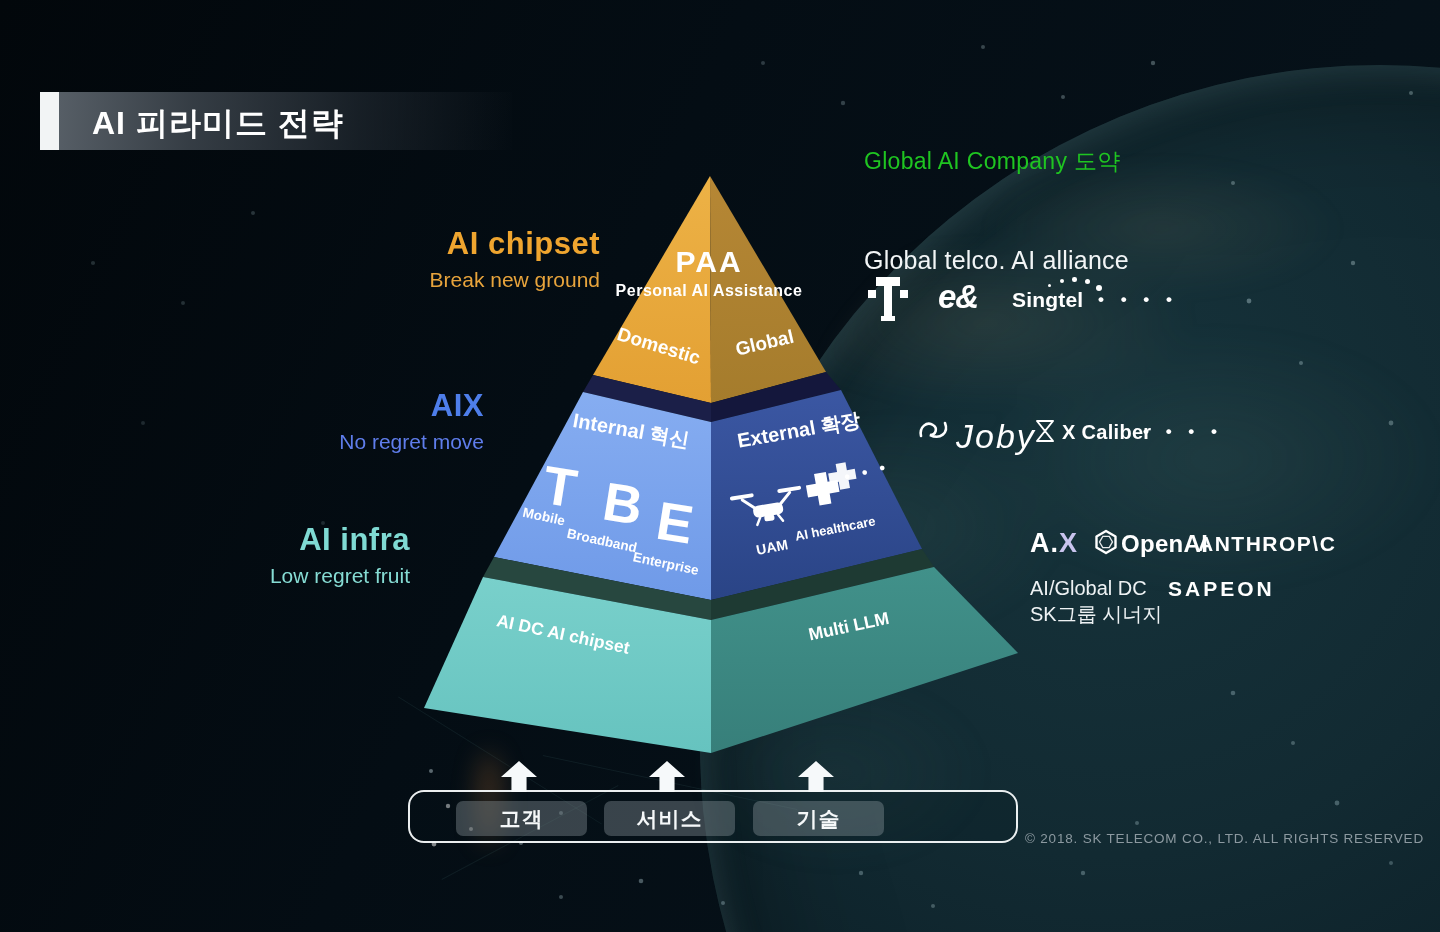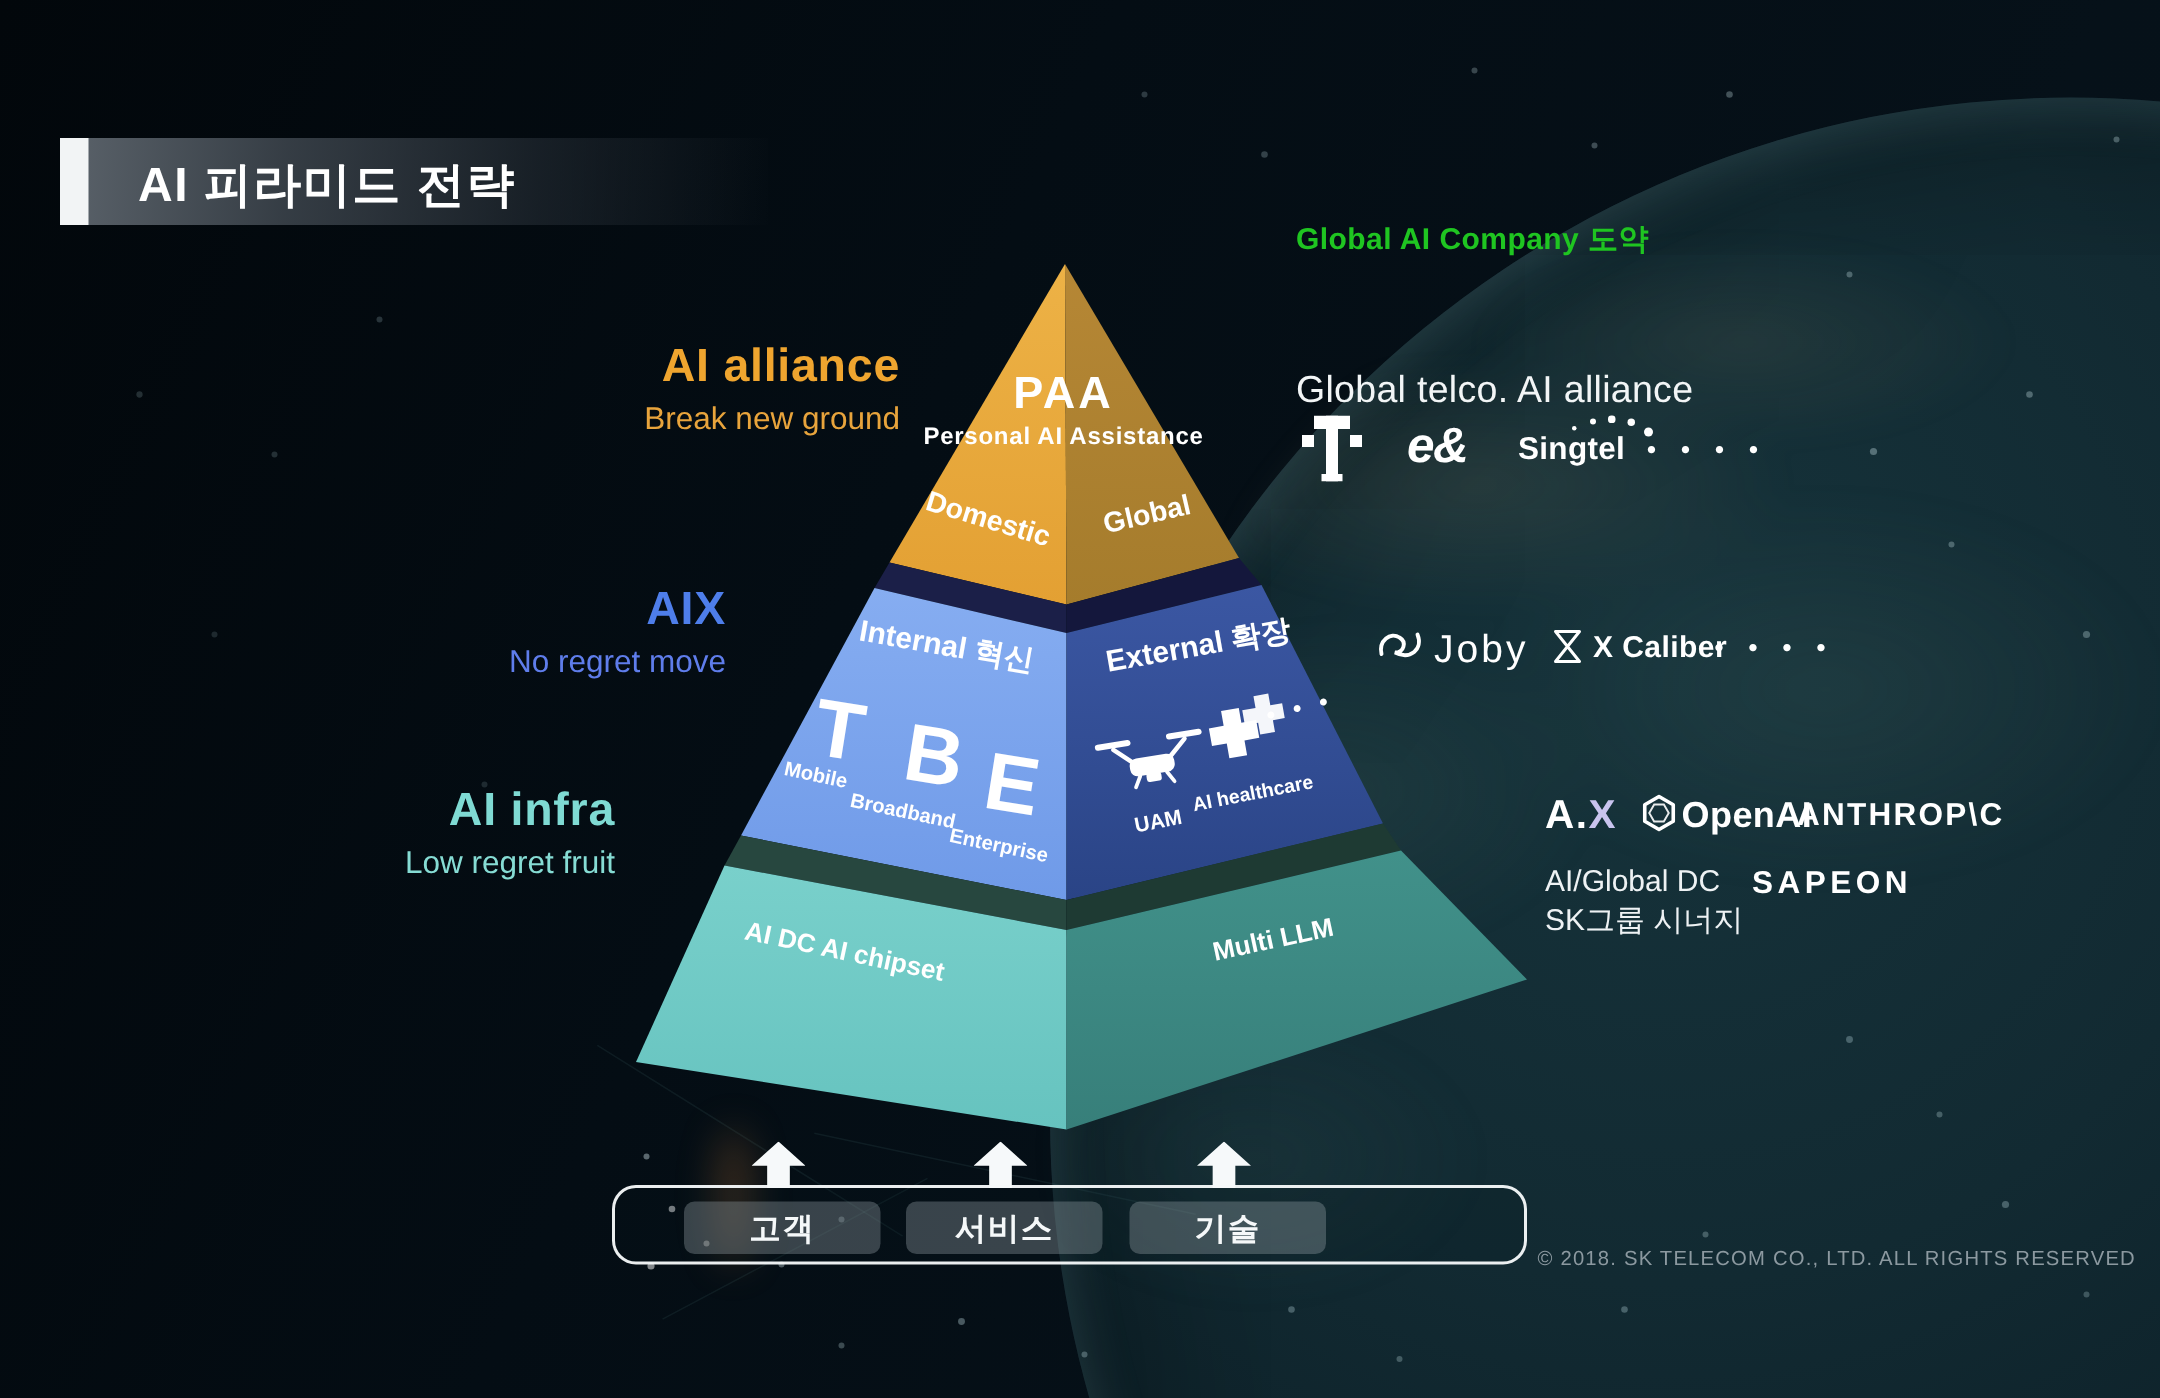--- a/index.html
+++ b/index.html
@@ -61,32 +61,32 @@
   .lvl-service .s{color:#e8a43c;}
   .lvl-aix{left:234px;top:388px;width:250px;color:#4e7eea;}
   .lvl-aix .s{color:#5f7deb;}
   .lvl-infra{left:160px;top:522px;width:250px;color:#7fdad3;}
   .lvl-infra .s{color:#86dcd4;}
   
   svg.pyr{position:absolute;left:0;top:0;}
   svg.pyr text{font-family:"Liberation Sans","DejaVu Sans",sans-serif;fill:#fff;}
   
   .rp{position:absolute;}
-  .headline{left:864px;top:146px;font-size:20px;font-weight:700;letter-spacing:.3px;color:#1fc521;}
+  .headline{left:864px;top:146px;font-size:23px;font-weight:400;letter-spacing:.3px;color:#1fc521;}
   .banner{left:862px;top:172px;width:346px;height:78px;
     clip-path:polygon(0 17px,286px 17px,286px 0,346px 39px,286px 78px,286px 61px,0 61px);
     background:linear-gradient(90deg,rgba(208,220,227,.42) 0%,rgba(221,231,237,.60) 55%,rgba(232,240,244,.82) 100%);}
   .banner .txt{position:absolute;left:4px;top:25px;font-size:23px;font-weight:700;letter-spacing:1px;color:#fff;}
   .alliance-title{left:864px;top:246px;font-size:25px;font-weight:500;color:#f2f5f6;letter-spacing:.2px;}
   .dt-icon{display:block;}
   .etisalat{font-size:33px;font-style:italic;font-weight:700;letter-spacing:-1px;}
   .singtel{position:relative;font-size:21px;font-weight:700;letter-spacing:.2px;}
   .singtel .dot{position:absolute;border-radius:50%;background:#fff;}
   .dots{font-size:17px;font-weight:800;letter-spacing:6px;color:#fff;}
-  .joby-text{font-size:26px;font-weight:500;letter-spacing:2px;}
+  .joby-text{font-size:34px;font-style:italic;font-weight:500;letter-spacing:2px;}
   .xcal-text{font-size:20px;font-weight:700;letter-spacing:.3px;}
   .ax-logo{font-size:27px;font-weight:800;letter-spacing:1px;}
   .ax-logo .x{color:#c9c4ee;}
   .openai-text{font-size:24px;font-weight:700;letter-spacing:.3px;}
   .anthropic{font-size:21px;font-weight:700;letter-spacing:1.5px;}
   .infra-note{left:1030px;top:575px;font-size:20px;font-weight:500;line-height:26px;color:#eef2f4;}
   .sapeon{left:1168px;top:577px;font-size:21px;font-weight:700;letter-spacing:3px;text-align:right;}
   
   .up-arrow{position:absolute;width:36px;height:31px;background:#f6f9fa;
     clip-path:polygon(50% 0,100% 52%,71% 52%,71% 100%,29% 100%,29% 52%,0 52%);}
@@ -109,21 +109,21 @@
   <div class="bg-line l2"></div>
   <div class="bg-line l3"></div>
   <div class="glow-orange"></div>
 
   <div class="title-bar">
     <div class="accent"></div>
     <div class="txt">AI 피라미드 전략</div>
   </div>
 
   <div class="lvl lvl-service">
-    <div class="t">AI alliance</div>
+    <div class="t">AI chipset</div>
     <div class="s">Break new ground</div>
   </div>
   <div class="lvl lvl-aix">
     <div class="t">AIX</div>
     <div class="s">No regret move</div>
   </div>
   <div class="lvl lvl-infra">
     <div class="t">AI infra</div>
     <div class="s">Low regret fruit</div>
   </div>

